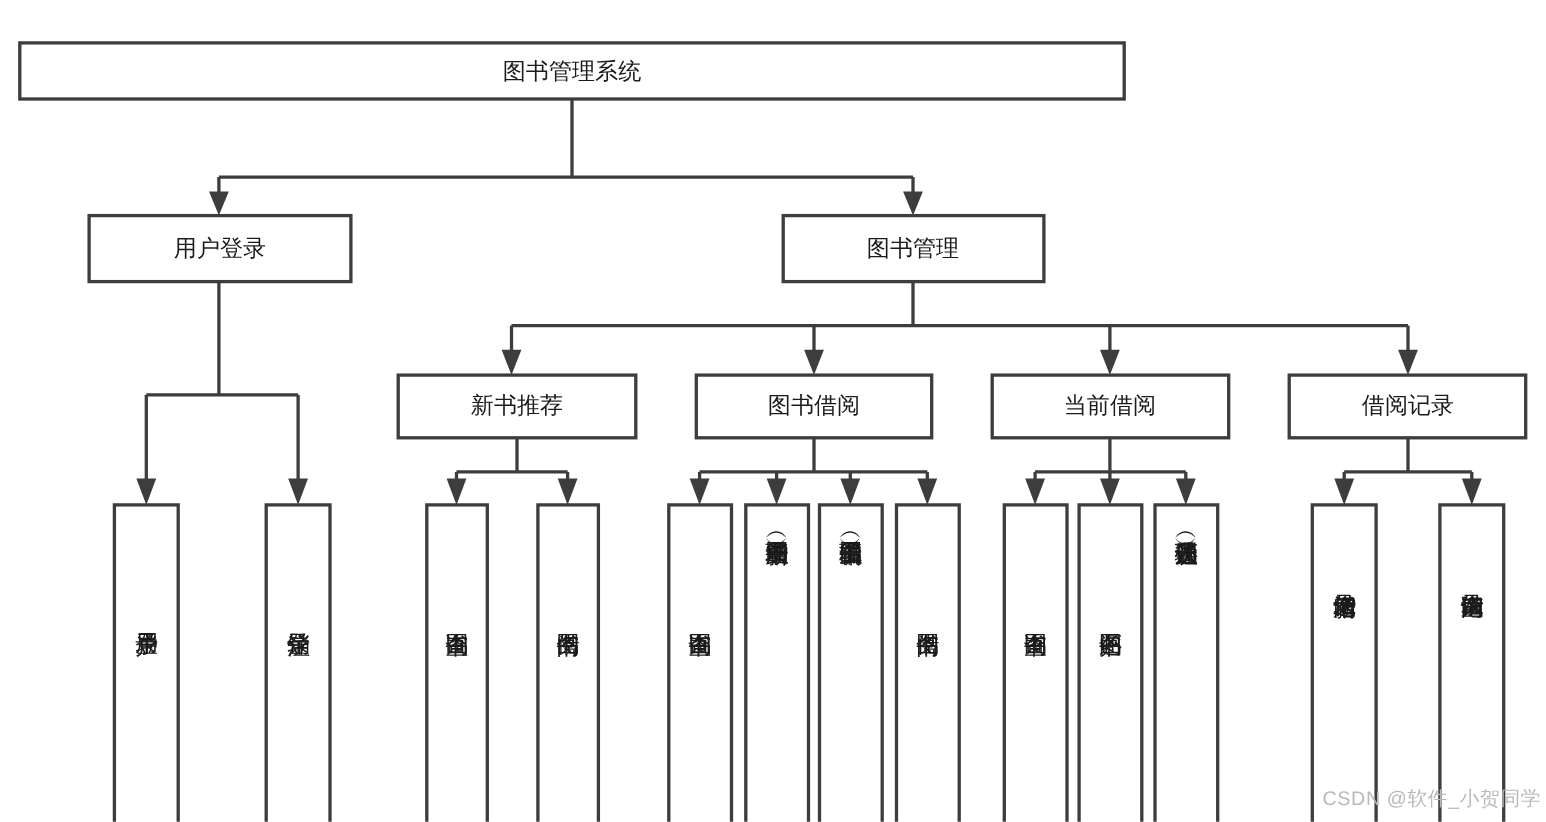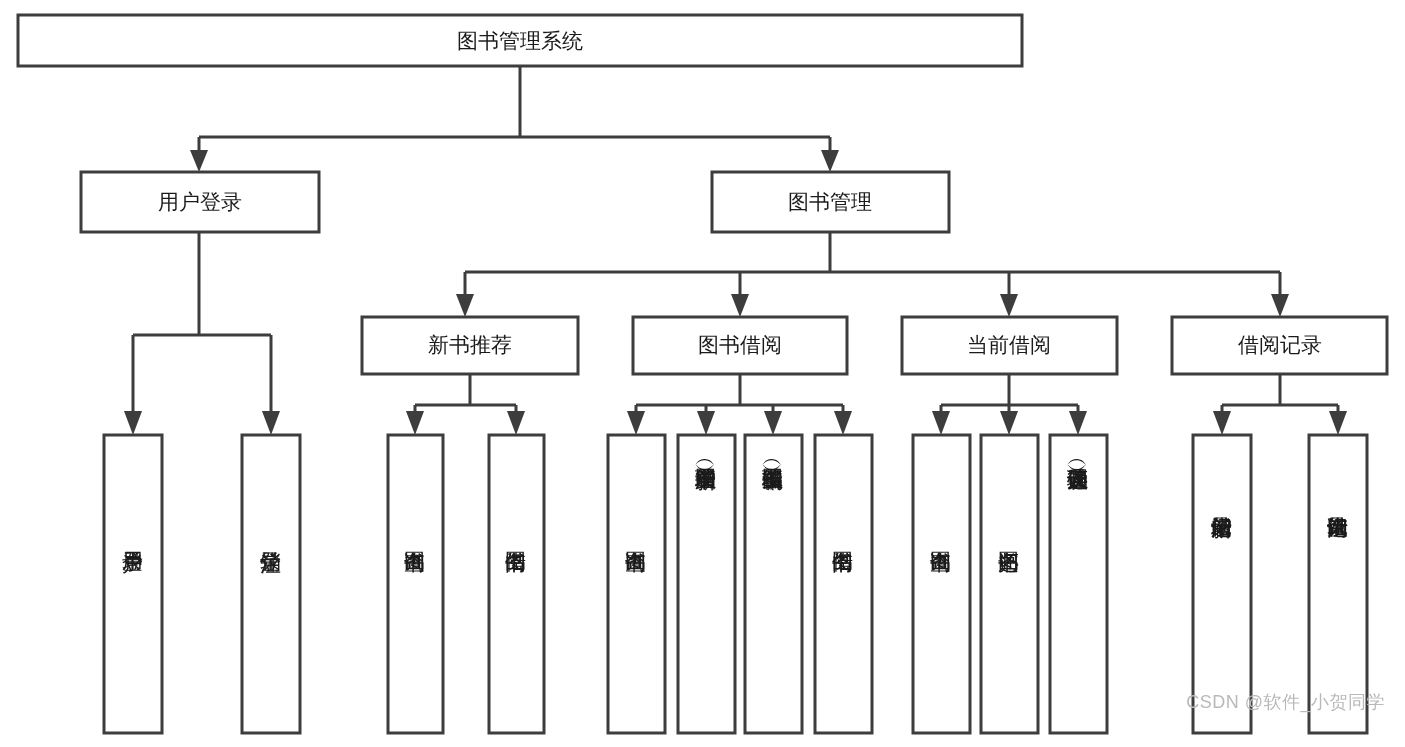--- a/index.html
+++ b/index.html
@@ -11,20 +11,21 @@
     width: 1405px;
     height: 747px;
     font-family: "Liberation Sans", "DejaVu Sans", sans-serif;
     overflow: hidden;
     position: relative;
   }
   #diagram-root {
     position: relative;
     width: 1405px;
     height: 720px;
+    margin-top: 24px;
   }
   svg#flow {
     position: absolute;
     left: 0;
     top: 0;
     width: 1405px;
     height: 747px;
     display: block;
   }
   .node-box {
@@ -50,21 +51,21 @@
     dominant-baseline: middle;
   }
   .node-label-v {
     font-family: "Liberation Sans", "DejaVu Sans", sans-serif;
     font-size: 21px;
     fill: #1b1b1b;
     text-anchor: middle;
   }
   .watermark {
     position: absolute;
-    right: 20px;
+    right: 4px;
     bottom: 6px;
     font-family: "Liberation Sans", "DejaVu Sans", sans-serif;
     font-size: 18px;
     color: #b9b9b9;
     letter-spacing: 0.5px;
     white-space: nowrap;
     user-select: none;
   }
 </style>
 </head>

